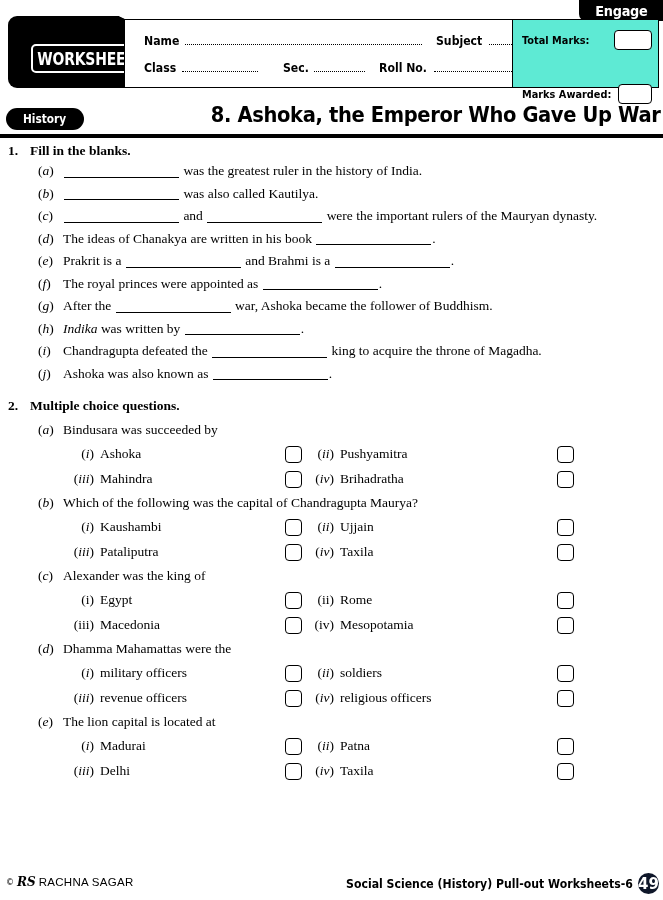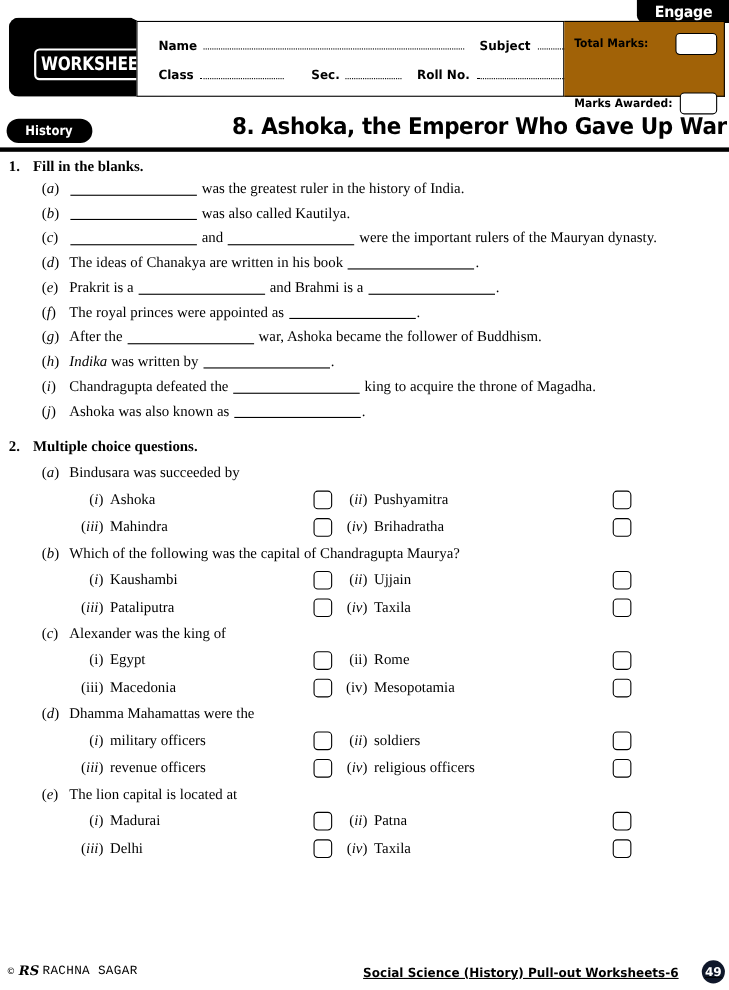--- a/index.html
+++ b/index.html
@@ -121,21 +121,21 @@
   #row-name   { left: 19px; top: 14px; }
   #row-class  { left: 19px; top: 41px; }
 
   
   #marks-panel {
     position: absolute;
     left: 513px;
     top: 19px;
     width: 146px;
     height: 69px;
-    background: #a16207;
+    background: #5eead4;
     border: 1.5px solid #000000;
     border-left: none;
     box-sizing: border-box;
   }
   .marks-row {
     position: absolute;
     left: 9px;
     display: flex;
     align-items: center;
     width: 130px;
@@ -316,53 +316,52 @@
     font-size: 8px;
     font-family: "DejaVu Sans", sans-serif;
   }
   #footer-left .mark {
     font-family: "DejaVu Serif", serif;
     font-weight: bold;
     font-style: italic;
     font-size: 12px;
   }
   #footer-left .brand {
-    font-family: Liberation Mono, monospace;
+    font-family: Liberation Sans, sans-serif;
     font-size: 11.5px;
     letter-spacing: 0.3px;
   }
   #footer-right {
     position: absolute;
     right: 4px;
     top: 3px;
     display: flex;
     align-items: center;
-    gap: 21px;
-    text-decoration: underline;
+    gap: 5px;
   }
   #footer-right .ftitle {
     font-family: "DejaVu Sans", sans-serif;
     font-weight: bold;
     font-size: 11.5px;
     transform: scaleX(0.95);
     transform-origin: right center;
     white-space: nowrap;
   }
   #page-badge {
     width: 21px;
     height: 21px;
     border-radius: 50%;
     background: #0f172a;
     color: #ffffff;
     display: flex;
     align-items: center;
     justify-content: center;
     font-family: "DejaVu Sans", sans-serif;
     font-weight: bold;
-    font-size: 11px;
+    font-size: 15px;
   }
 </style>
 </head>
 <body>
 
 <div id="engage-tab">
   <span class="label">Engage</span>
 </div>
 
 <div id="worksheet-badge">

